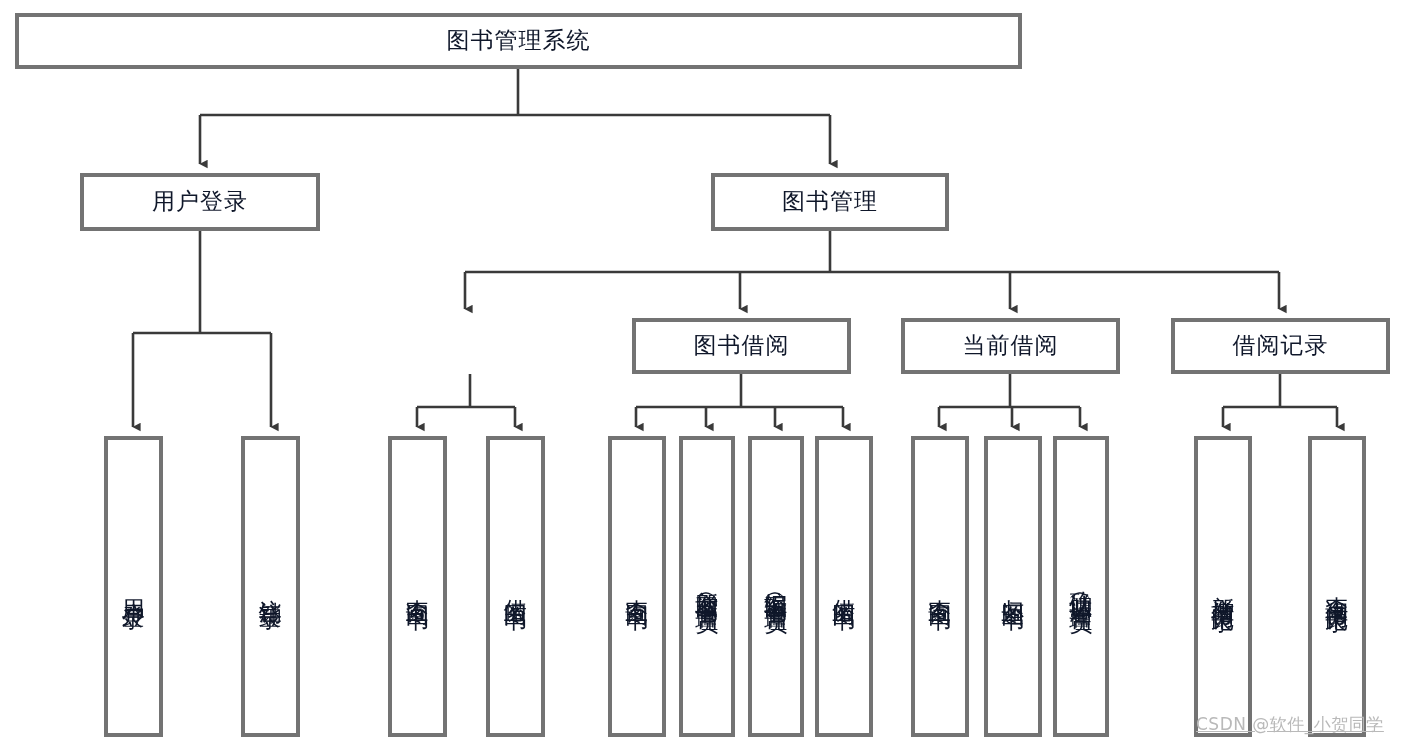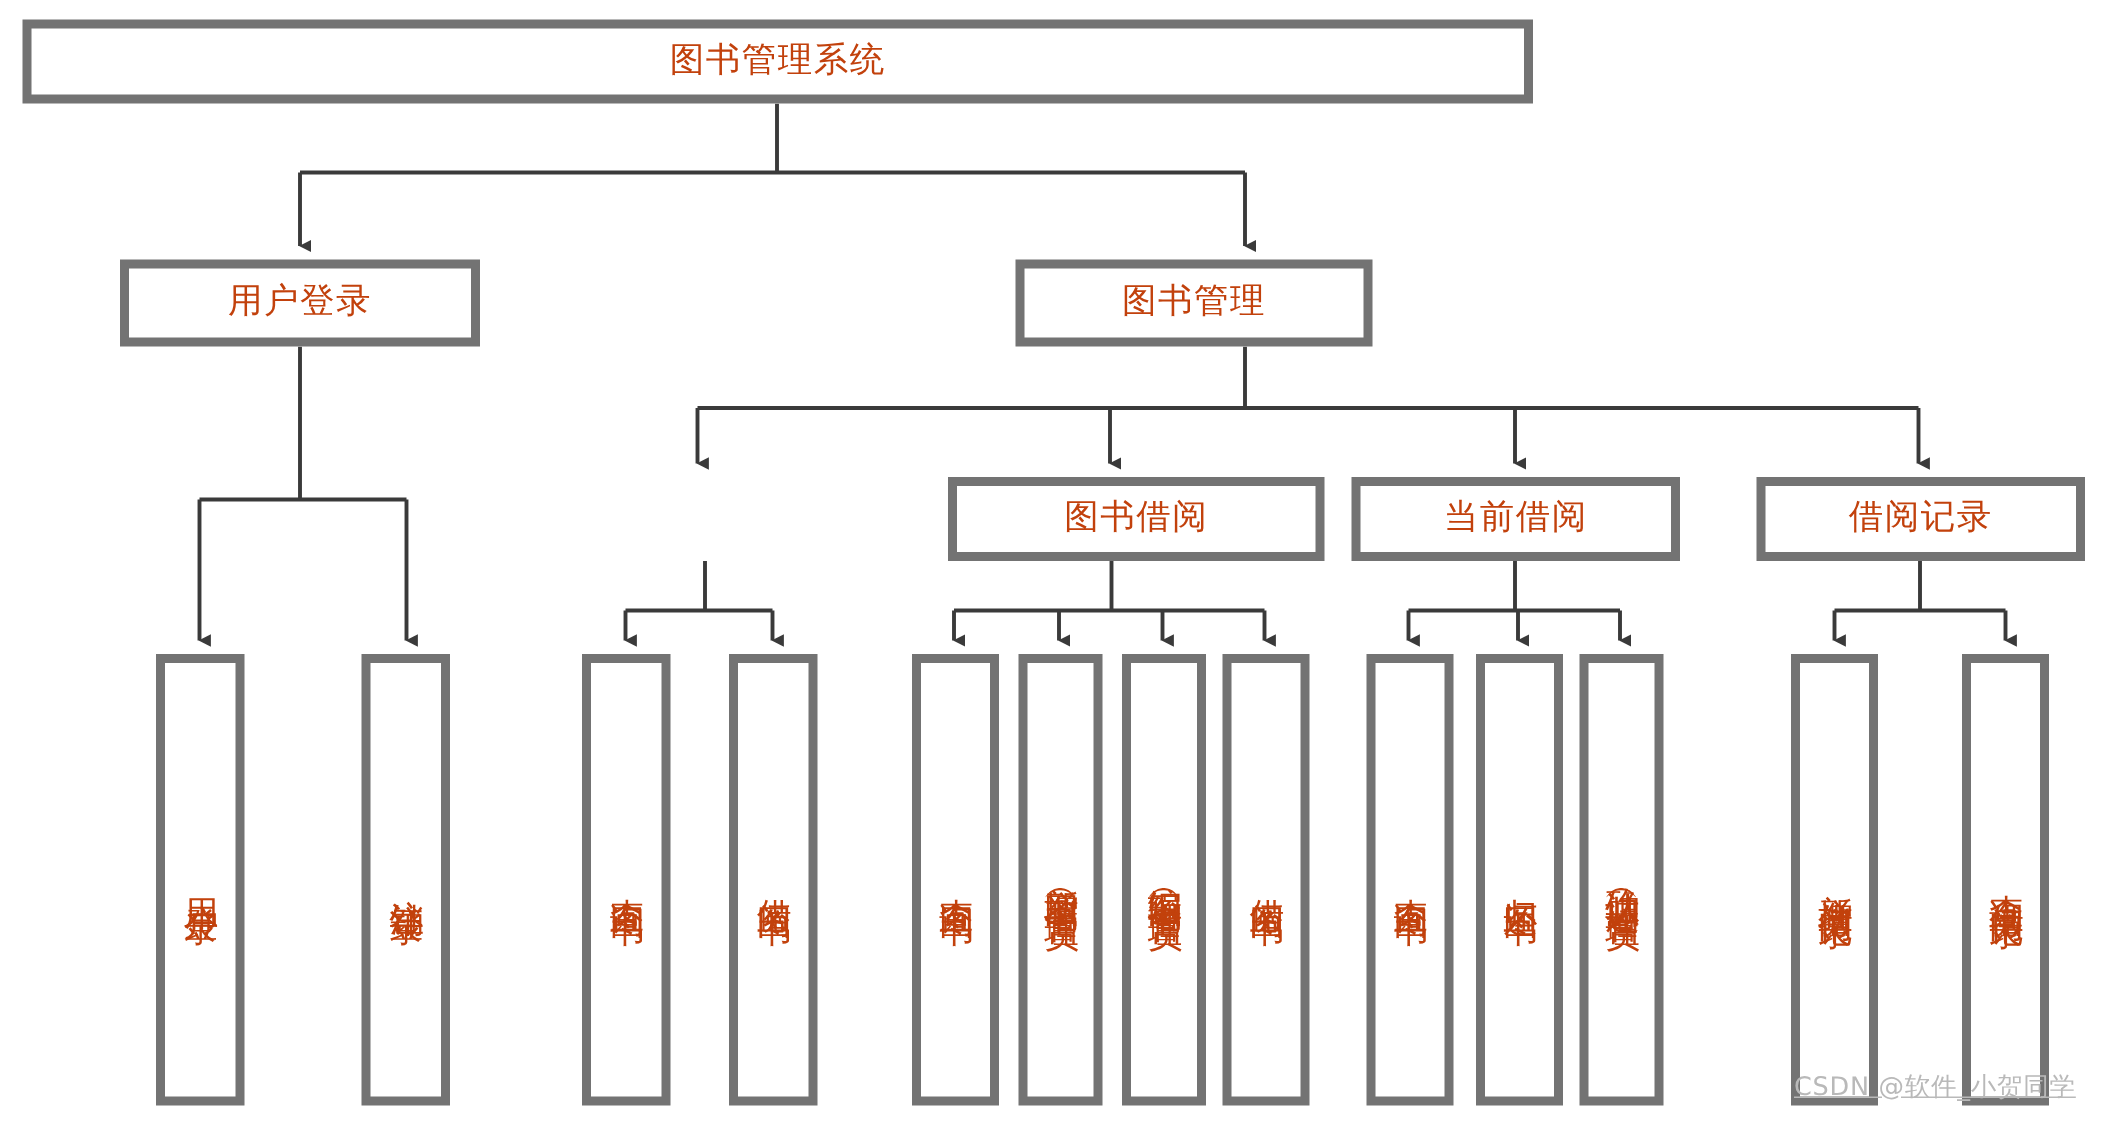--- a/index.html
+++ b/index.html
@@ -18,26 +18,26 @@
   svg.lines {
     position: absolute;
     left: 0;
     top: 0;
     width: 1405px;
     height: 747px;
   }
   .node {
     position: absolute;
     box-sizing: border-box;
-    border: 6px solid #737373;
+    border: 4px solid #737373;
     background: #ffffff;
     display: flex;
     align-items: center;
     justify-content: center;
-    color: #c2410c;
+    color: #0f172a;
   }
   .node.horiz {
     font-size: 23px;
     line-height: 1.1;
     letter-spacing: 1px;
   }
   .node.vert {
     writing-mode: vertical-rl;
     text-orientation: upright;
     font-size: 23px;
@@ -109,25 +109,25 @@
       </g>
   </svg>
 
   <div class="node horiz" style="left: 15px; top: 13px; width: 1007px; height: 56px;">
     <span>图书管理系统</span>
   </div>
 
   <div class="node horiz" style="left: 80px; top: 173px; width: 240px; height: 58px;">
     <span>用户登录</span>
   </div>
-  <div class="node horiz" style="left: 677px; top: 173px; width: 238px; height: 58px;">
+  <div class="node horiz" style="left: 711px; top: 173px; width: 238px; height: 58px;">
     <span>图书管理</span>
   </div>
 
-  <div class="node horiz" style="left: 632px; top: 318px; width: 251px; height: 56px;">
+  <div class="node horiz" style="left: 632px; top: 318px; width: 219px; height: 56px;">
     <span>图书借阅</span>
   </div>
   <div class="node horiz" style="left: 1171px; top: 318px; width: 219px; height: 56px;">
     <span>借阅记录</span>
   </div>
   <div class="node horiz" style="left: 901px; top: 318px; width: 219px; height: 56px;">
     <span>当前借阅</span>
   </div>
 
   <div class="node vert" style="left: 104px; top: 436px; width: 59px; height: 301px;">

